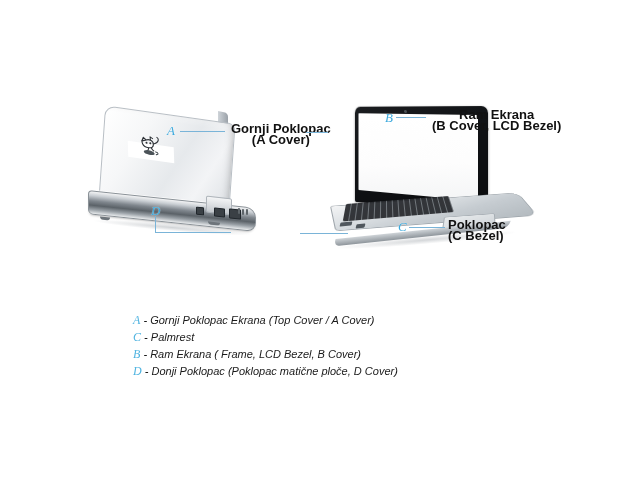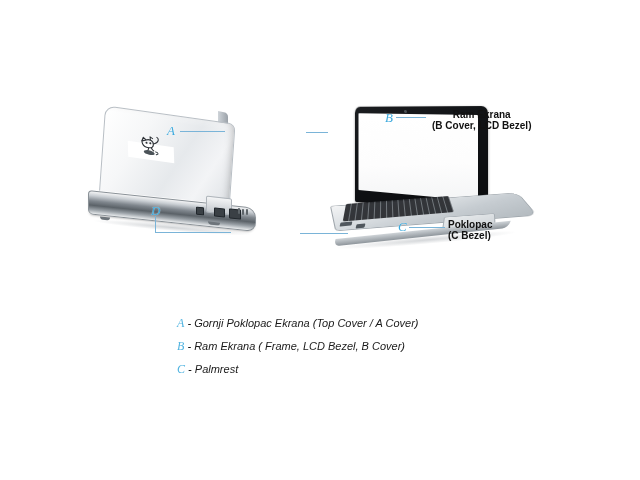--- a/index.html
+++ b/index.html
@@ -23,21 +23,21 @@
     font-style: italic;
     font-weight: 400;
     font-size: 13px;
     color: #3ba9dd;
     line-height: 1;
     text-shadow: 0 0 1px rgba(255,255,255,.85);
   }
   .callout {
     position: absolute;
     font-family: "Liberation Sans", sans-serif;
-    font-size: 10px;
+    font-size: 13px;
     font-weight: bold;
     color: #111111;
     line-height: 10.5px;
     white-space: nowrap;
   }
   .callout.center { text-align: center; }
   .leader {
     position: absolute;
     background: #7ab4d8;
   }
@@ -266,24 +266,23 @@
   #legend {
     position: absolute;
     left: 133px;
     top: 312px;
     width: 420px;
   }
   .legend-row {
     font-family: "Liberation Sans", sans-serif;
     font-style: italic;
     font-size: 11px;
-    line-height: 23px;
+    line-height: 17px;
     color: #1a1a1a;
     white-space: nowrap;
-    margin-left: 44px;
   }
   .legend-letter {
     color: #4fb3e0;
     font-style: italic;
     font-family: "Liberation Serif", serif;
     font-size: 12px;
   }
 </style>
 </head>
 <body>
@@ -323,20 +322,24 @@
     <div class="ll-vent" style="left:150px; top:104px; width:2px; height:6px;"></div>
     <div class="ll-vent" style="left:154px; top:105px; width:2px; height:6px;"></div>
     <div class="ll-vent" style="left:158px; top:105px; width:2px; height:6px;"></div>
     <div class="ll-port" style="left:108px; top:103px; width:6px; height:6px;"></div>
     <div class="ll-foot" style="left:12px; top:113px; width:10px;"></div>
     <div class="ll-foot" style="left:120px; top:118px; width:12px;"></div>
   </div>
 
   <div class="marker" style="left:167px; top:124px;">A</div>
   <div class="leader h" style="left:180px; top:131px; width:45px;"></div>
+  <div class="callout center" style="left:231px; top:124px;">
+    <div>Gornji Poklopac</div>
+    <div>(A Cover)</div>
+  </div>
 
   <div class="marker" style="left:151px; top:204px;">D</div>
   <div class="leader v" style="left:155px; top:216px; height:16px;"></div>
   <div class="leader h" style="left:155px; top:232px; width:76px;"></div>
 
   <div id="laptop-right">
     <div class="lr-shadow"></div>
     <div class="lr-lid"></div>
     <div class="lr-screen"></div>
     <div class="lr-cam"></div>
@@ -365,22 +368,26 @@
   </div>
 
   <div class="leader h" style="left:300px; top:233px; width:48px;"></div>
 
   <div id="legend">
     <div class="legend-row">
       <span class="legend-letter">A</span>
       <span>- Gornji Poklopac Ekrana (Top Cover / A Cover)</span>
     </div>
     <div class="legend-row">
+      <span class="legend-letter">C</span>
+      <span>- Palmrest</span>
+    </div>
+    <div class="legend-row">
       <span class="legend-letter">B</span>
       <span>- Ram Ekrana ( Frame, LCD Bezel, B Cover)</span>
     </div>
     <div class="legend-row">
-      <span class="legend-letter">C</span>
-      <span>- Palmrest</span>
+      <span class="legend-letter">D</span>
+      <span>- Donji Poklopac (Poklopac matične ploče, D Cover)</span>
     </div>
   </div>
 
 </div>
 
 </body></html>

